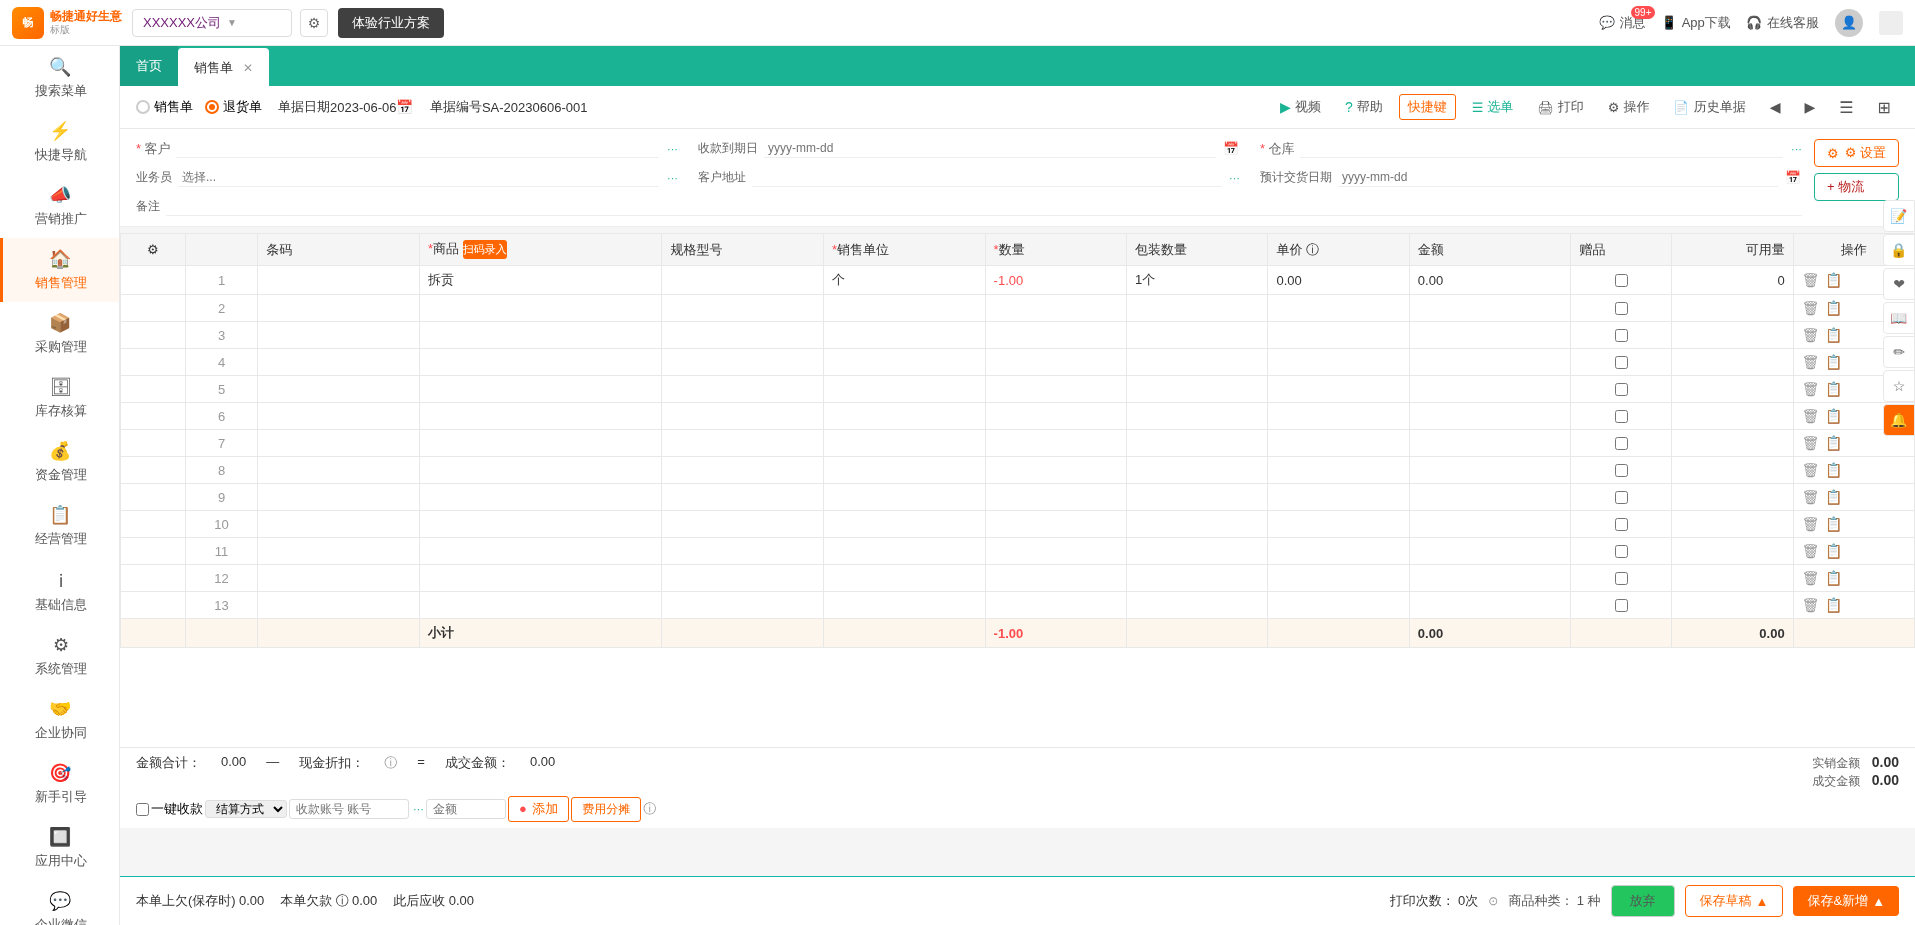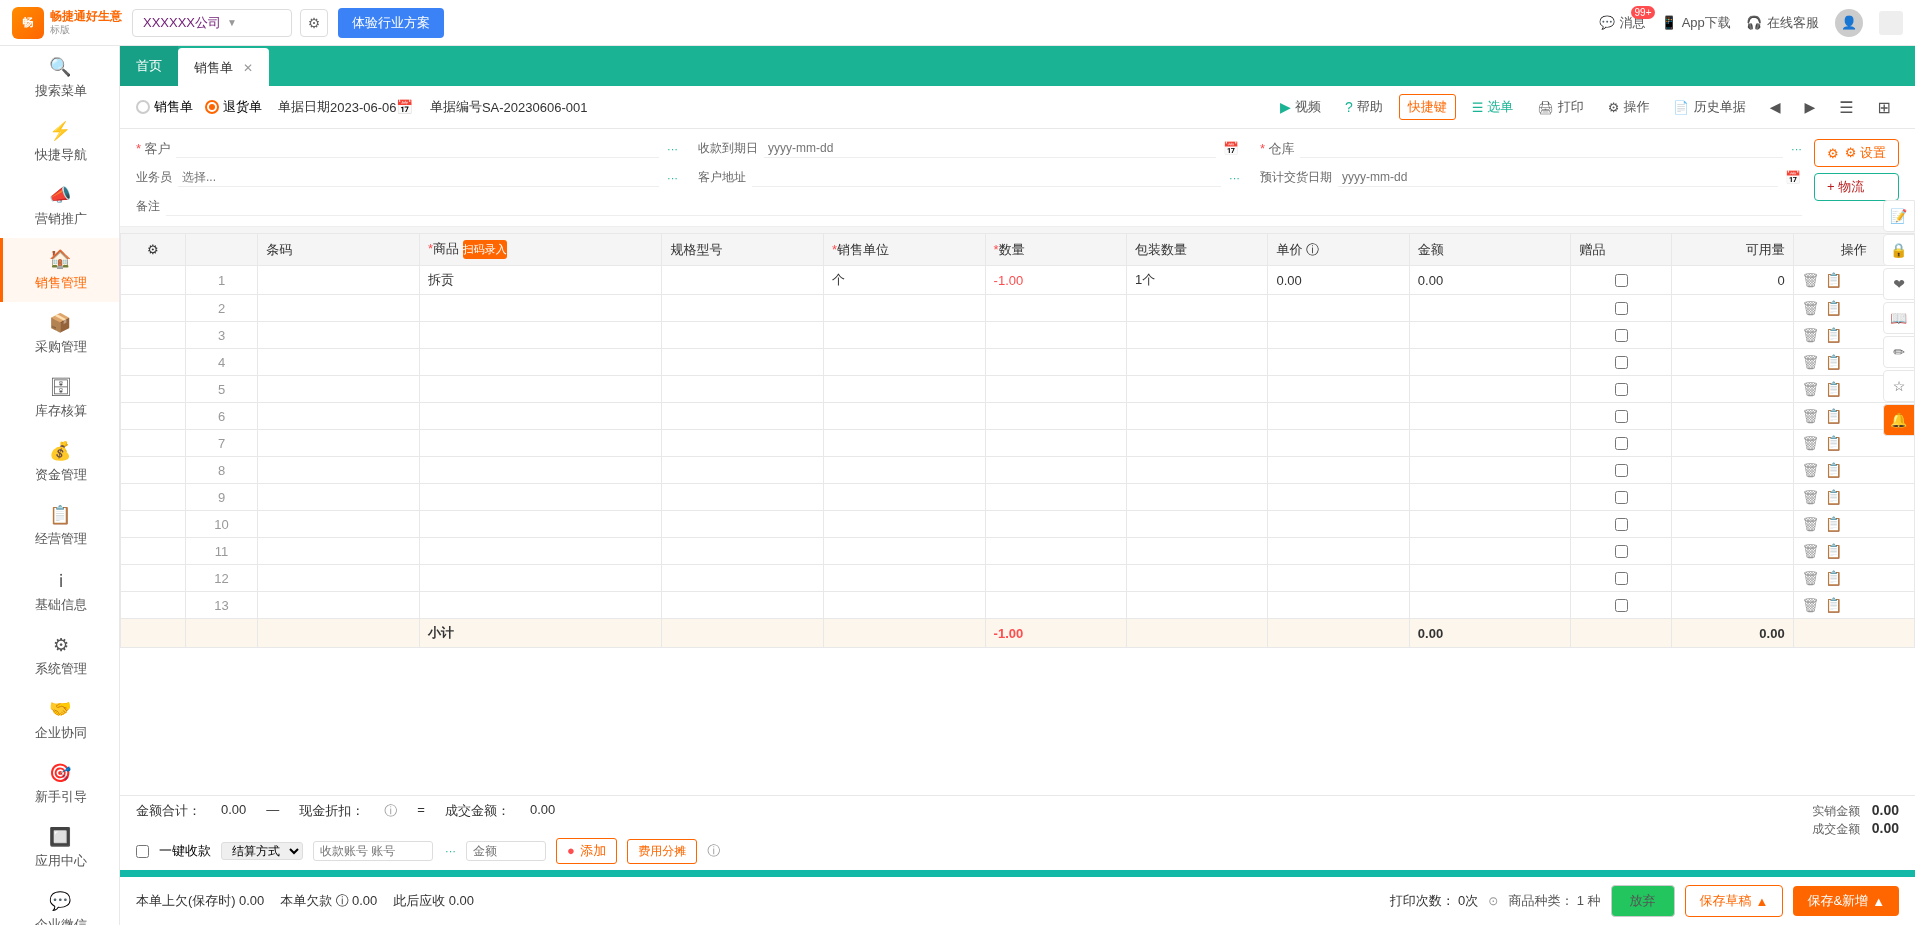--- a/index.html
+++ b/index.html
@@ -39,21 +39,21 @@
     .chevron-down { color: #999; font-size: 10px; }
     .gear-btn {
       margin-left: 8px; width: 28px; height: 28px;
       border: 1px solid #ddd; border-radius: 4px;
       display: flex; align-items: center; justify-content: center;
       cursor: pointer; color: #666; font-size: 14px;
       background: #fff;
     }
     .trial-btn {
       margin-left: 10px;
-      background: #3b82f6; color: #fff;
+      background: #404040; color: #fff;
       border: none; border-radius: 4px;
       padding: 6px 14px; cursor: pointer; font-size: 13px;
     }
     .header-right {
       margin-left: auto;
       display: flex; align-items: center; gap: 16px;
     }
     .header-icon-item {
       display: flex; align-items: center; gap: 4px;
       cursor: pointer; color: #555; font-size: 12px;
@@ -220,44 +220,45 @@
 
     
     .bottom-bar {
       background: #fff;
       border-top: 1px solid #e8e8e8;
       padding: 6px 16px;
       flex-shrink: 0;
     }
     .amount-row { display: flex; gap: 20px; font-size: 13px; color: #333; }
     .payment-row {
-      display: flex; align-items: center; gap: 10px;
-      margin-top: 0; font-size: 12px;
+      display: flex; align-items: center; gap: 2px;
+      margin-top: 6px; font-size: 12px;
     }
     .payment-checkbox { cursor: pointer; }
     .pay-btn {
       background: #fff; color: #ff6600;
       border: 1px solid #ff6600; border-radius: 3px;
       padding: 3px 10px; cursor: pointer; font-size: 12px;
     }
     .expense-btn {
       background: #fff; color: #ff6600;
       border: 1px solid #ff6600; border-radius: 3px;
       padding: 3px 10px; cursor: pointer; font-size: 12px;
     }
     .help-icon { color: #999; cursor: pointer; }
 
     
     .footer-bar {
       background: #fff;
-      border-top: 7px solid #14b8a6;
+      border-top: 1px solid #14b8a6;
       padding: 8px 16px;
       display: flex; align-items: center;
       flex-shrink: 0;
       gap: 16px;
+      margin-top: 48px;
     }
     .footer-stat { font-size: 12px; color: #555; }
     .footer-stat span { color: #333; }
     .footer-right { margin-left: auto; display: flex; align-items: center; gap: 10px; }
     .product-type { font-size: 12px; color: #555; }
     .discard-btn {
       background: #22c55e; color: #555;
       border: 1px solid #ccc; border-radius: 4px;
       padding: 6px 18px; cursor: pointer; font-size: 13px;
     }

